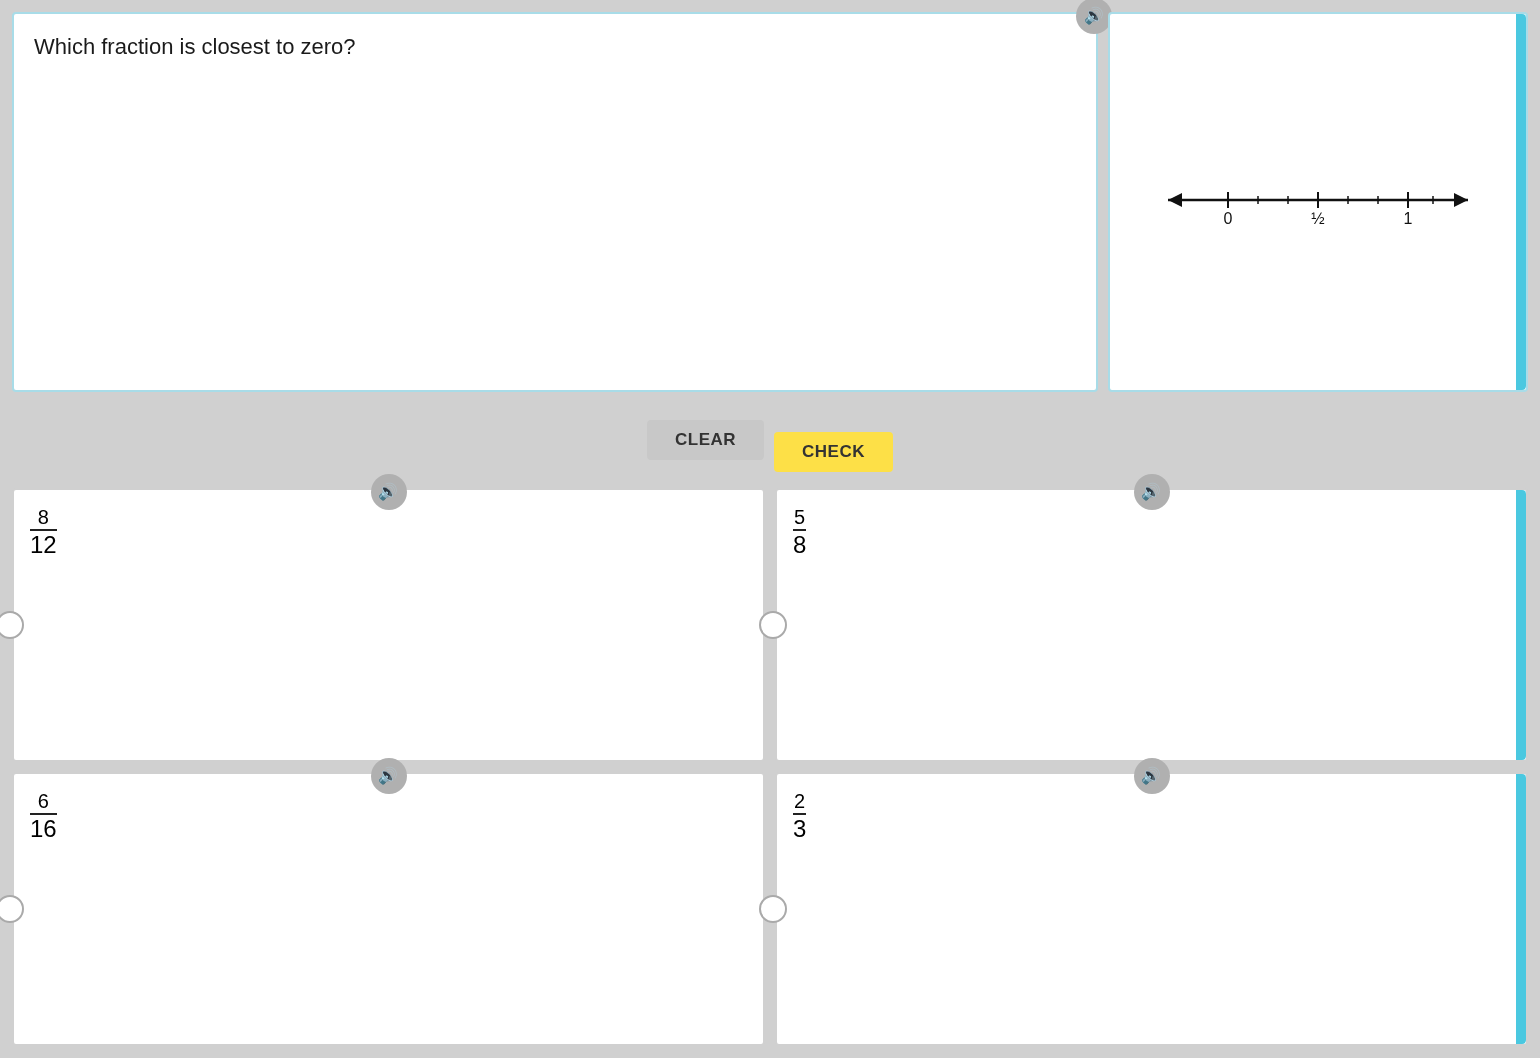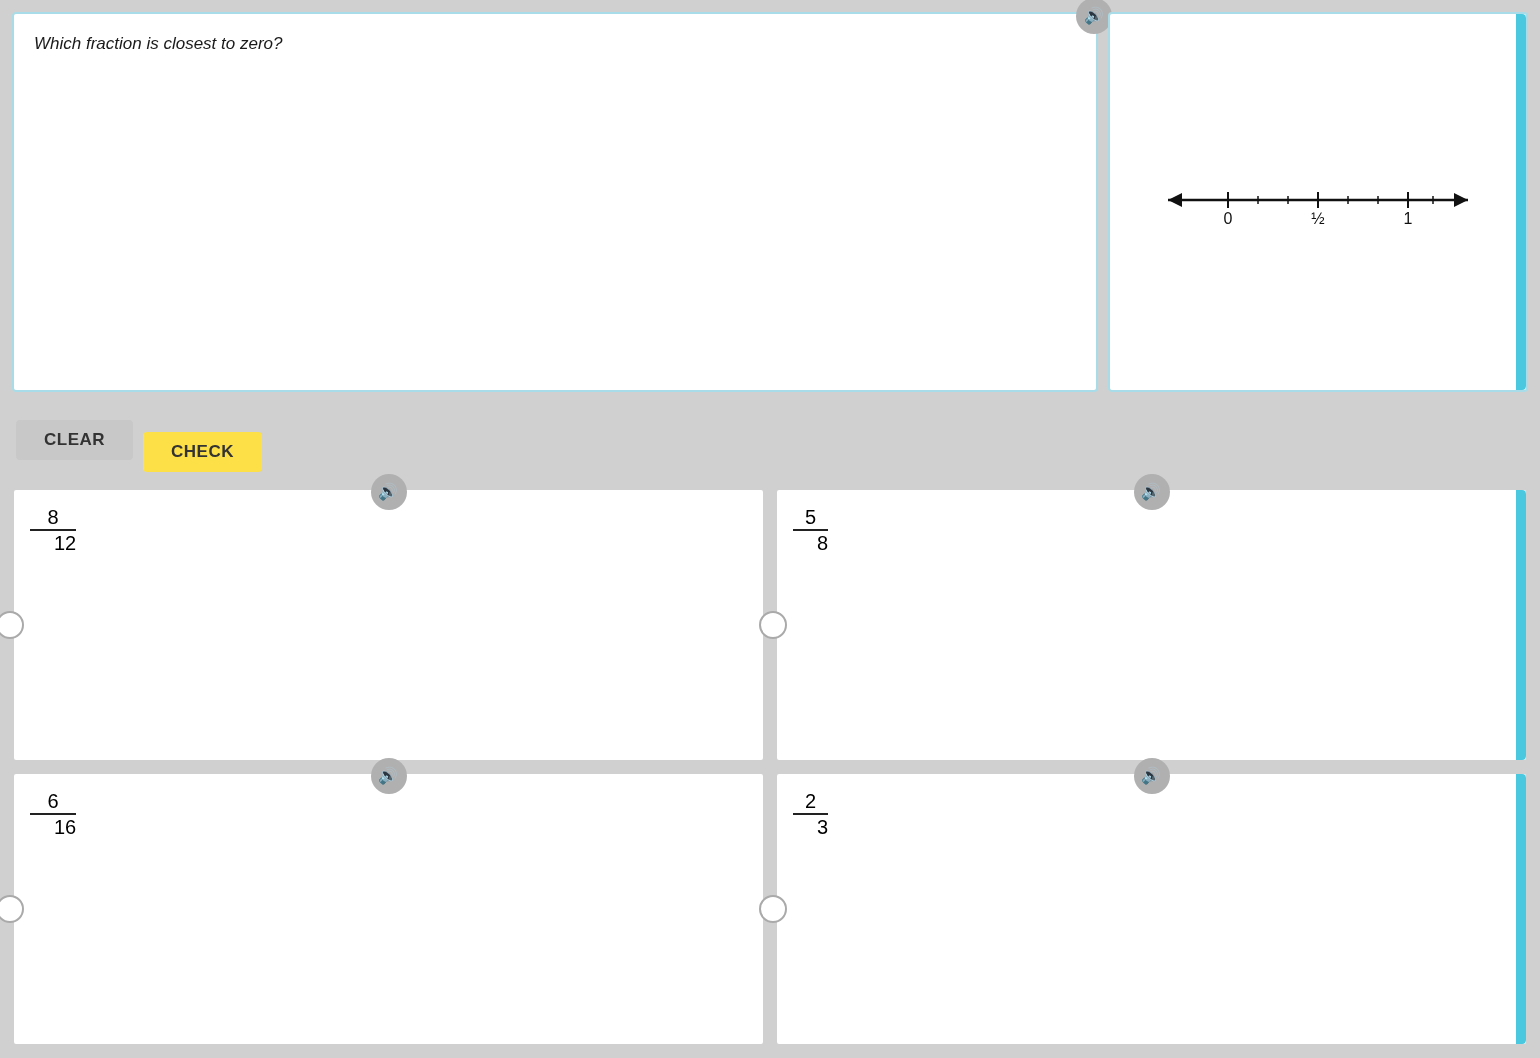--- a/index.html
+++ b/index.html
@@ -33,24 +33,23 @@
     .question-panel {
       flex: 1;
       background: #ffffff;
       border: 2px solid #a8dce8;
       border-radius: 4px;
       padding: 20px;
       position: relative;
     }
 
     .question-text {
-      font-size: 17px;
+      font-size: 22px;
       color: #1a1a1a;
       font-weight: normal;
-      font-style: italic;
     }
 
     .audio-btn-top-right {
       position: absolute;
       top: -16px;
       right: -16px;
       width: 36px;
       height: 36px;
       background: #b0b0b0;
       border-radius: 50%;
@@ -73,21 +72,21 @@
     }
 
     .number-line-svg {
       width: 340px;
       height: 60px;
     }
 
     
     .controls-row {
       display: flex;
-      justify-content: flex-start;
+      justify-content: center;
       align-items: center;
       padding: 6px 4px;
       gap: 10px;
     }
 
     .btn-clear, .btn-check {
       padding: 10px 28px;
       font-size: 17px;
       font-weight: bold;
       border: none;
@@ -174,23 +173,22 @@
     }
 
     .fraction-line {
       width: 100%;
       height: 1.5px;
       background: #222;
       margin: 1px 0;
     }
 
     .fraction-den {
-      font-size: 20px;
+      font-size: 24px;
       line-height: 1.1;
-      margin-left: 24px;
     }
 
     
     .right-accent {
       position: absolute;
       right: 0;
       top: 0;
       width: 10px;
       height: 100%;
       background: #4ac8e0;

